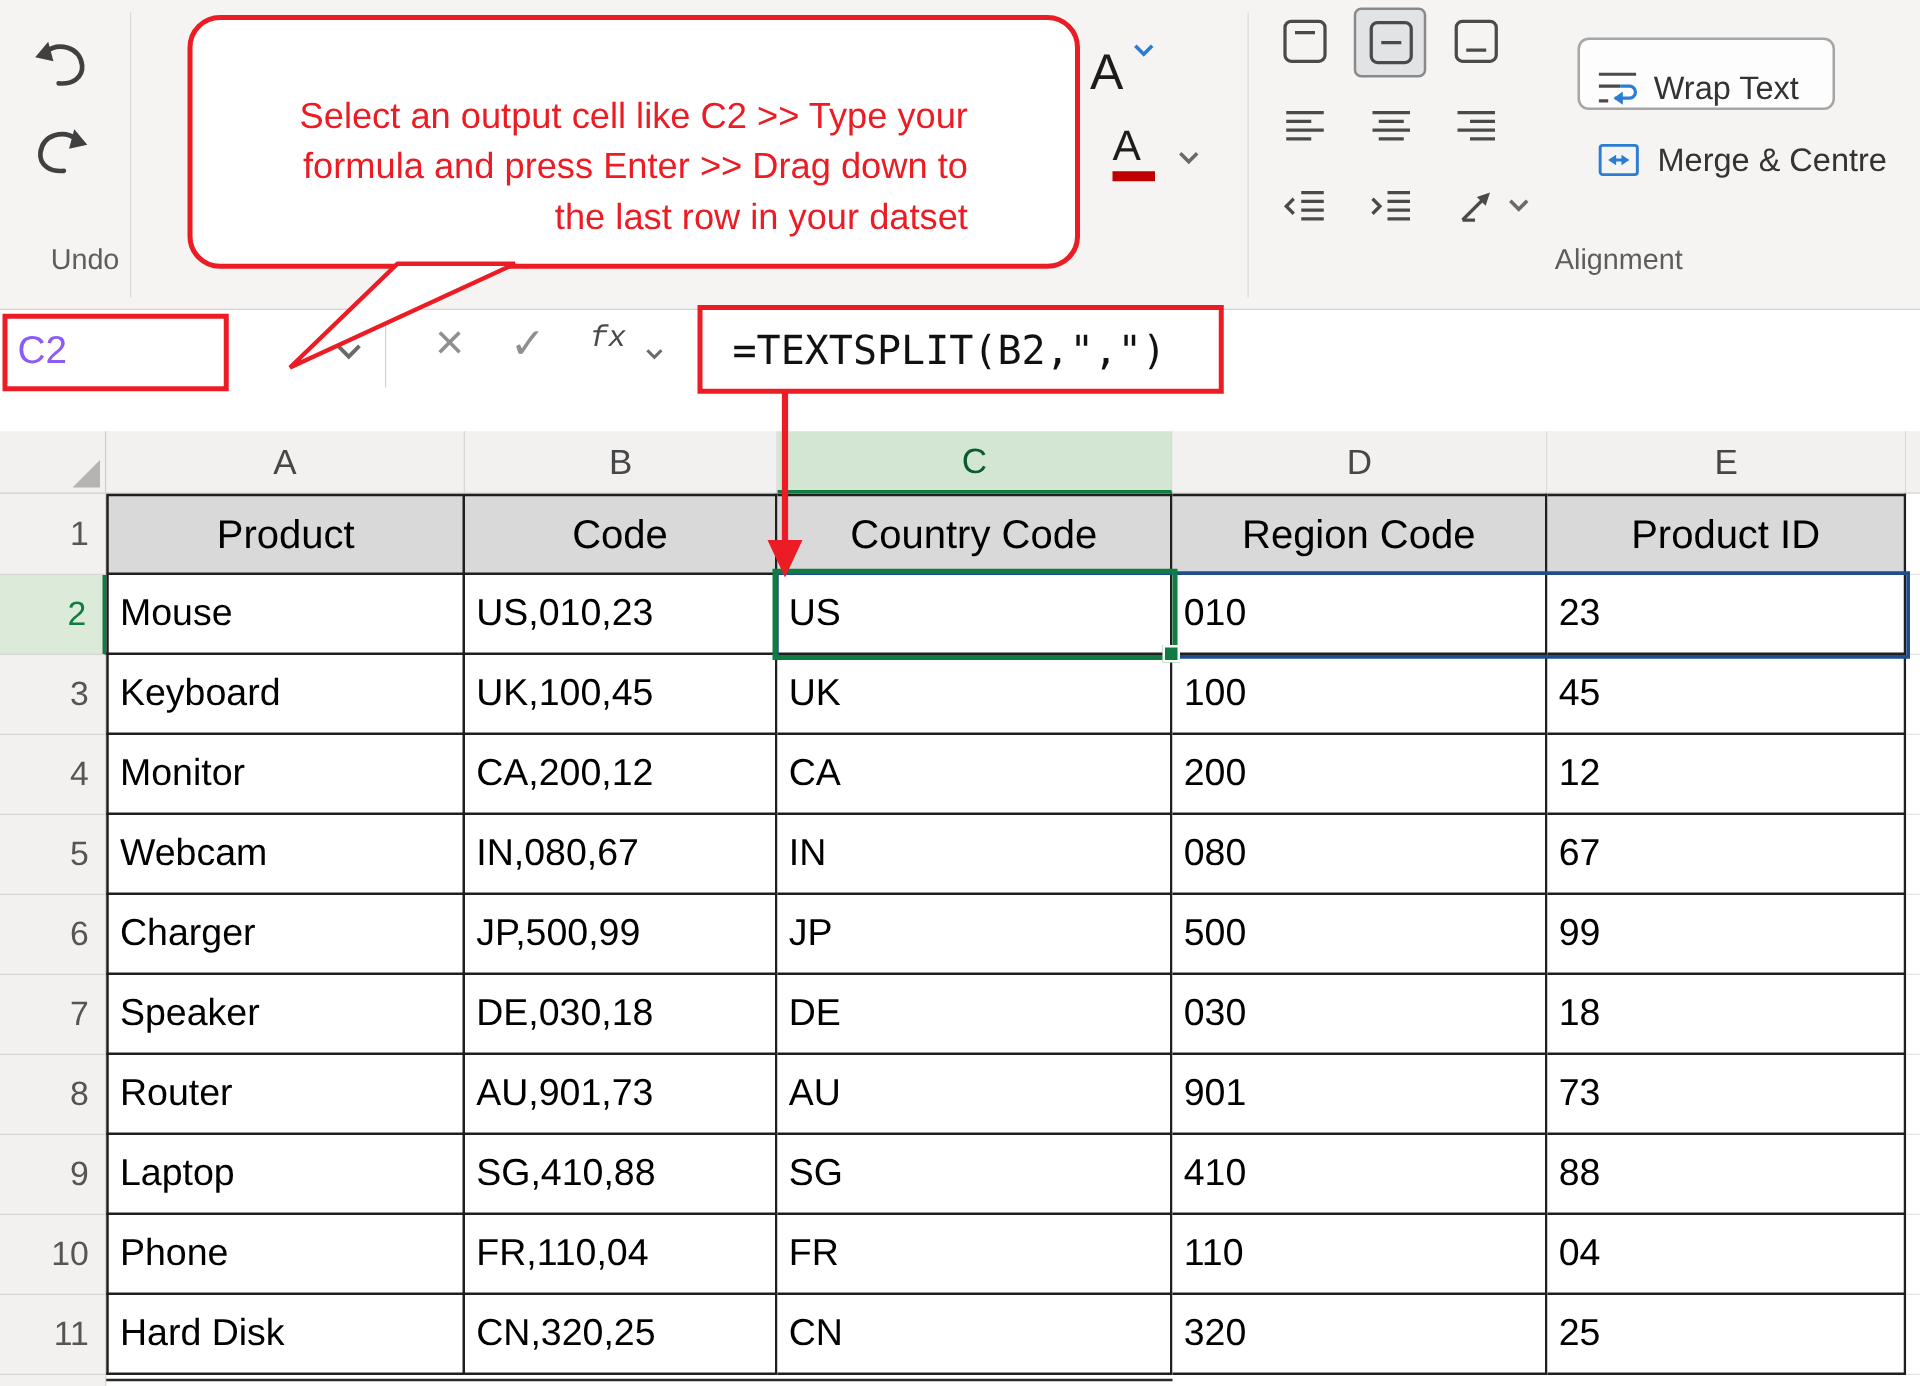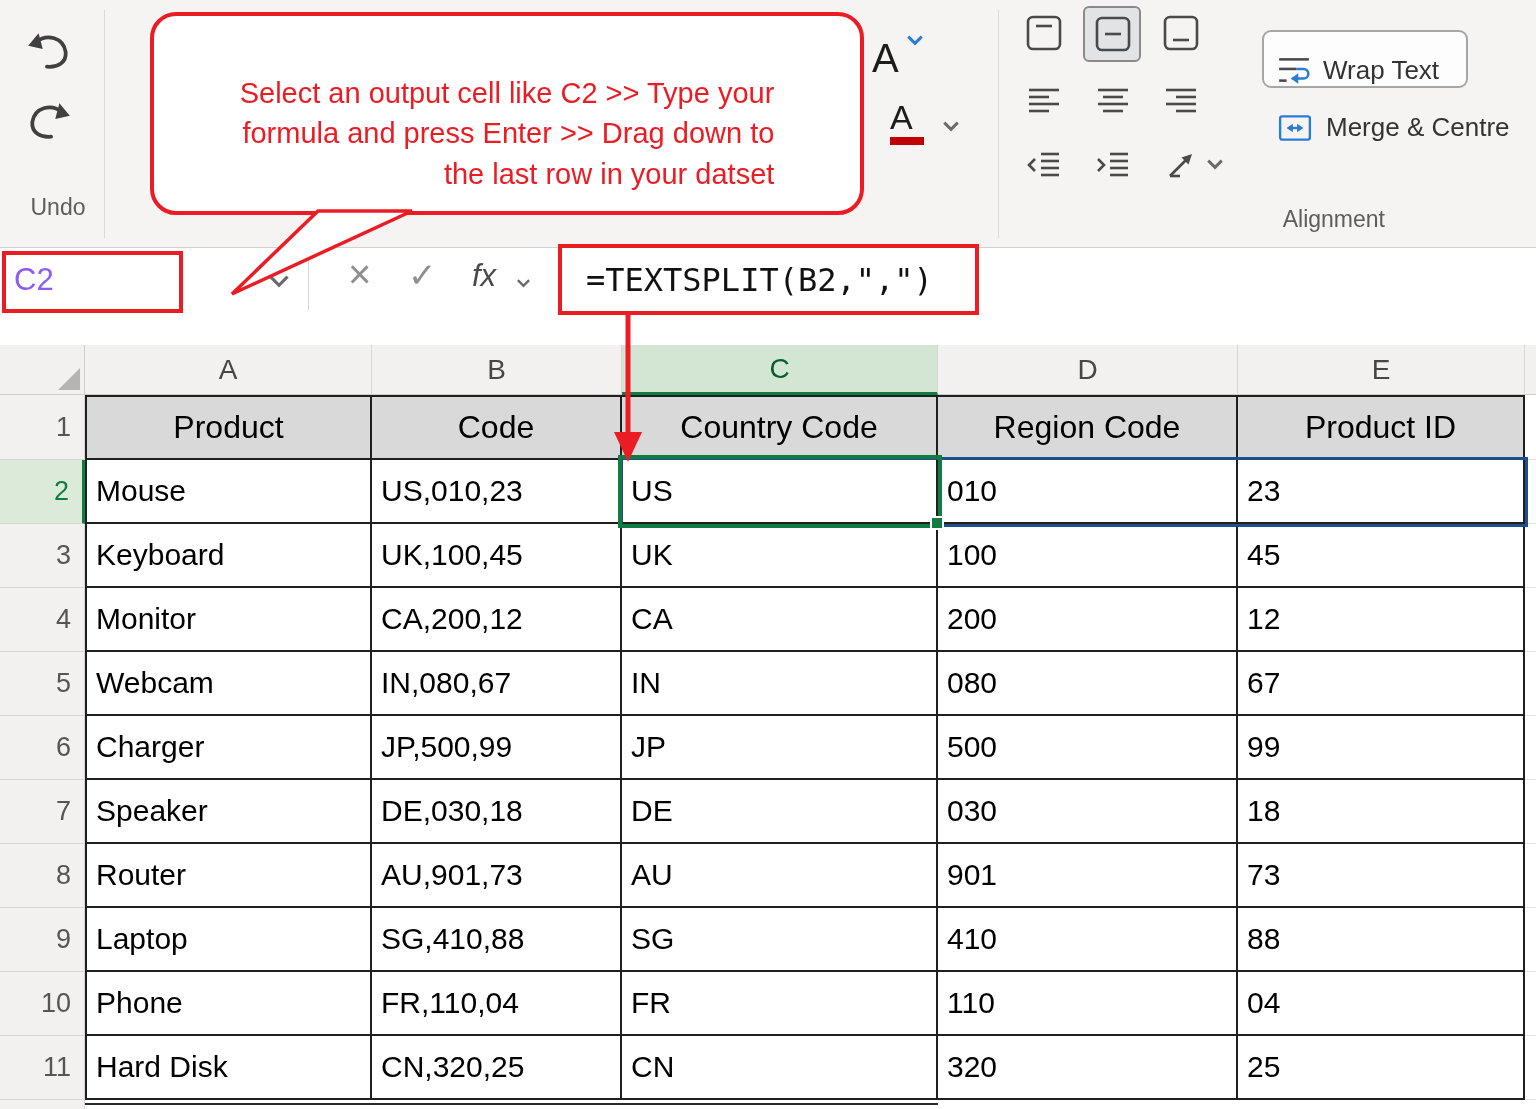--- a/index.html
+++ b/index.html
@@ -7,48 +7,48 @@
   body { position:relative; font-family:"Liberation Sans", sans-serif; }
 
   
   .ribbon { position:absolute; left:0; top:0; width:1536px; height:248px; background:#f5f4f2; border-bottom:1px solid #d4d2d0; }
   .vsep { position:absolute; top:10px; height:228px; width:1px; background:#dcdad8; }
   .undo-group { position:absolute; left:0; top:0; width:104px; height:248px; }
   .icon-btn { position:absolute; left:24px; cursor:pointer; }
   .icon-btn.undo { top:28px; }
   .icon-btn.redo { top:98px; }
   .group-label { position:absolute; font-size:23px; color:#5f5d5b; text-align:center; }
-  .undo-label { left:6px; top:194px; width:104px; }
-  .align-label { left:1205px; top:206px; width:180px;text-align:right; }
+  .undo-label { left:16px; top:194px; width:104px; }
+  .align-label { left:1205px; top:194px; width:180px; }
 
   .shrink-font { position:absolute; left:872px; top:36px; cursor:pointer; }
   .sf-a { font-size:40px; color:#1c1c1c; }
   .sf-v { position:absolute; left:34px; top:-2px; }
   .font-color { position:absolute; left:890px; top:100px; cursor:pointer; }
   .fc-a { font-size:34px; color:#1c1c1c; display:block; line-height:1; }
   .fc-bar { width:34px; height:8px; background:#c00000; margin-top:3px; }
   .fc-chevron { position:absolute; left:942px; top:120px; cursor:pointer; }
 
   .aicon { position:absolute; width:38px; height:38px; cursor:pointer; }
   .sel-box { position:absolute; left:1083px; top:6px; width:58px; height:56px; background:#e1e3e5; border:2px solid #8a8a8a; border-radius:6px; }
   .orient-chevron { position:absolute; left:1206px; top:158px; cursor:pointer; }
 
   .wrap-btn { position:absolute; left:1262px; top:30px; width:206px; height:58px; background:#fdfdfd; border:2px solid #a8a6a4; border-radius:9px; display:flex; align-items:flex-end; gap:12px; padding:0 13px; cursor:pointer; }
   .wrap-btn .lbl { font-size:26px; color:#333; white-space:nowrap; }
-  .merge-item { position:absolute; left:1278px; top:112px; display:flex; align-items:flex-start; gap:14px; cursor:pointer; width:258px; overflow:hidden; }
+  .merge-item { position:absolute; left:1278px; top:112px; display:flex; align-items:center; gap:14px; cursor:pointer; width:258px; overflow:hidden; }
   .merge-item .lbl { font-size:26px; color:#333; white-space:nowrap; }
 
   
   .fbar { position:absolute; left:0; top:248px; width:1536px; height:97px; background:#fff; }
   .namebox-value { position:absolute; left:14px; top:14px; font-size:31px; color:#8b5cf6; cursor:text; }
   .nb-chevron { position:absolute; left:268px; top:26px; cursor:pointer; }
   .fbar .sep { position:absolute; left:308px; top:10px; width:1px; height:52px; background:#d6d4d2; }
   .fx-cancel { position:absolute; left:348px; top:6px; font-size:40px; color:#8f8f8f; cursor:pointer; line-height:1; }
   .fx-enter { position:absolute; left:408px; top:10px; font-size:34px; color:#8f8f8f; cursor:pointer; line-height:1; }
-  .fx-label { position:absolute; left:472px; top:10px; font-size:31px; font-style:italic; font-family:Liberation Sans, sans-serif; color:#4a4a4a; cursor:pointer; }
+  .fx-label { position:absolute; left:472px; top:10px; font-size:24px; font-style:italic; font-family:Liberation Mono, monospace; color:#4a4a4a; cursor:pointer; }
   .fx-chevron { position:absolute; left:516px; top:30px; cursor:pointer; }
   .formula-text { position:absolute; left:586px; top:13px; font-family:"DejaVu Sans Mono", monospace; font-size:32px; color:#111; cursor:text; white-space:pre; }
 
   
   .callout { position:absolute; left:150px; top:12px; width:714px; height:203px; background:#fff; border:4px solid #ec1c24; border-radius:26px; z-index:46; display:flex; align-items:center; justify-content:center; padding:10px 22px; }
   .callout-text { color:#ec1c24; font-size:29px; font-weight:500; text-align:right; line-height:1.4; white-space:pre-line;margin-top:40px; }
   .red-rect { position:absolute; border:4px solid #ec1c24; z-index:48; pointer-events:none; }
   .nb-highlight { left:2px; top:251px; width:181px; height:62px; }
   .formula-highlight { left:558px; top:244px; width:421px; height:71px; }
   .anno-svg { position:absolute; left:0; top:0; width:1536px; height:1109px; z-index:50; pointer-events:none; }

